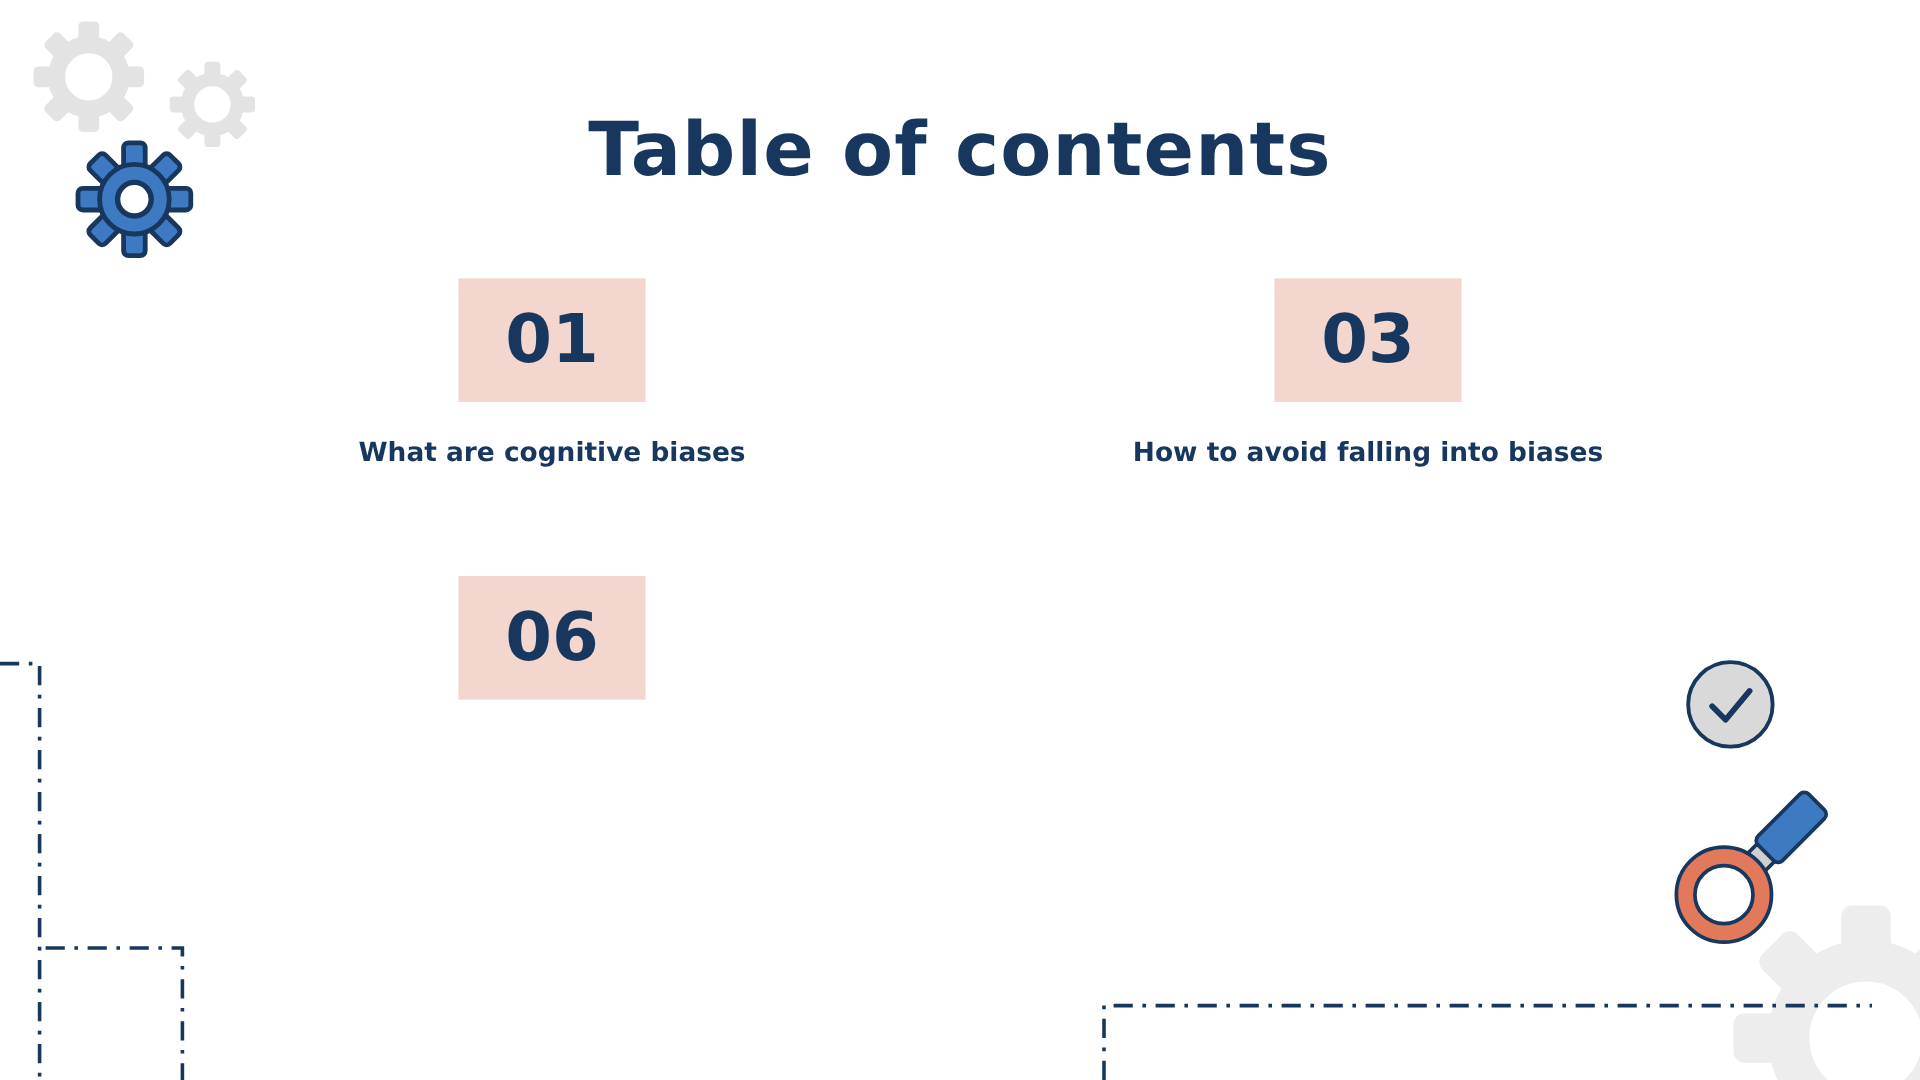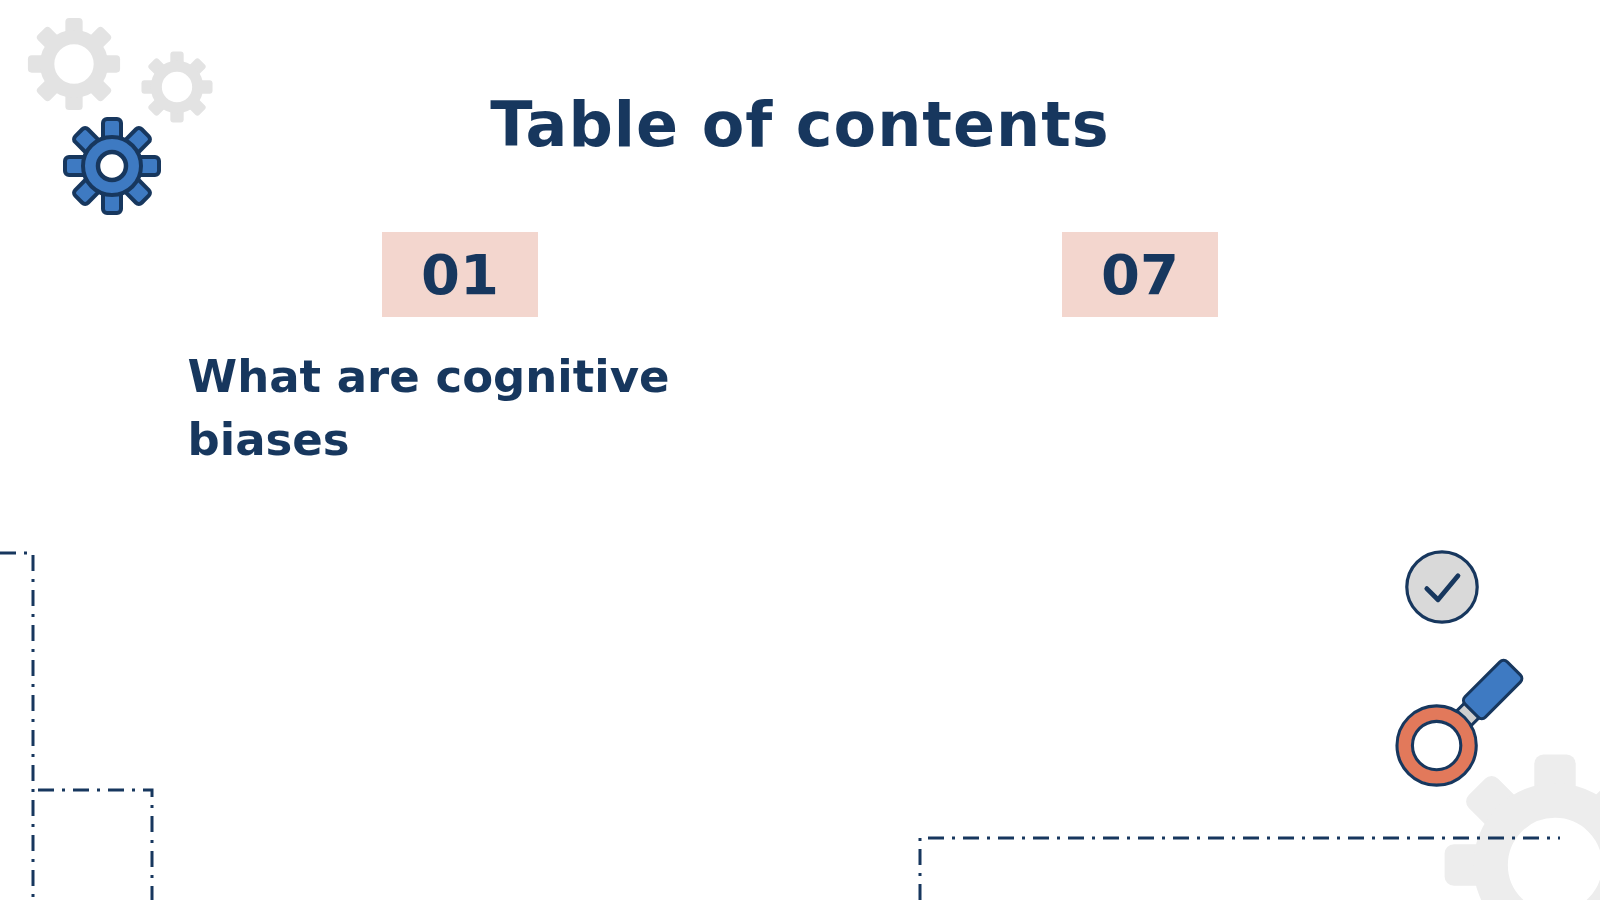--- a/index.html
+++ b/index.html
@@ -10,27 +10,27 @@
   .title{
     position:absolute;top:88px;left:0;width:100%;text-align:center;
     font-size:62px;font-weight:bold;color:var(--text-navy);letter-spacing:1px;
   }
   .toc-grid{
     position:absolute;top:232px;left:120px;width:1360px;
     display:grid;grid-template-columns:1fr 1fr;row-gap:86px;justify-items:center;
   }
   .toc-item{display:flex;flex-direction:column;align-items:center;cursor:default;}
   .numbox{
-    width:156px;height:85px;background:var(--number-box-pink);
+    width:156px;height:103px;background:var(--number-box-pink);
     display:flex;align-items:center;justify-content:center;
     font-size:56px;font-weight:bold;color:var(--text-navy);
   }
   .label{
-    margin-top:28px;font-size:45px;font-weight:bold;color:var(--text-navy);
-    text-align:left;max-width:545px;line-height:1.4;
+    margin-top:28px;font-size:22px;font-weight:bold;color:var(--text-navy);
+    text-align:center;max-width:545px;line-height:1.4;
   }
   
   .deco{position:absolute;pointer-events:none;}
   .gear{display:block;}
   .gear-gray .teeth rect{fill:var(--gear-gray);}
   .gear-gray .ring{fill:none;stroke:var(--gear-gray);stroke-width:15;}
   .gear-faint .teeth rect{fill:var(--gear-faint);}
   .gear-faint .ring{fill:none;stroke:var(--gear-faint);stroke-width:15;}
   .gear-blue .teeth rect{fill:var(--gear-blue);stroke:var(--text-navy);stroke-width:4;}
   .gear-blue .disc{fill:var(--gear-blue);stroke:var(--text-navy);stroke-width:4;}
@@ -94,23 +94,27 @@
   <div class="title">Table of contents</div>
 
   <div class="toc-grid">
 
     <div class="toc-item">
       <div class="numbox">01</div>
       <div class="label">What are cognitive biases</div>
     </div>
 
 
+    <div class="toc-item">
+      <div class="numbox">03</div>
+      <div class="label">How to avoid falling into biases</div>
+    </div>
 
     <div class="toc-item">
-      <div class="numbox">07</div>
+      <div class="numbox">06</div>
     </div>
 
   </div>
 
   <svg class="deco check-svg" style="left:1402px;top:547px" width="80" height="80" viewBox="0 0 100 100">
     <circle cx="50" cy="50" r="44"></circle>
     <path d="M31 52 L45 66 L70 36"></path>
   </svg>
 
   <svg class="deco" style="left:1385px;top:622px" width="165" height="175" viewBox="0 0 160 170">

